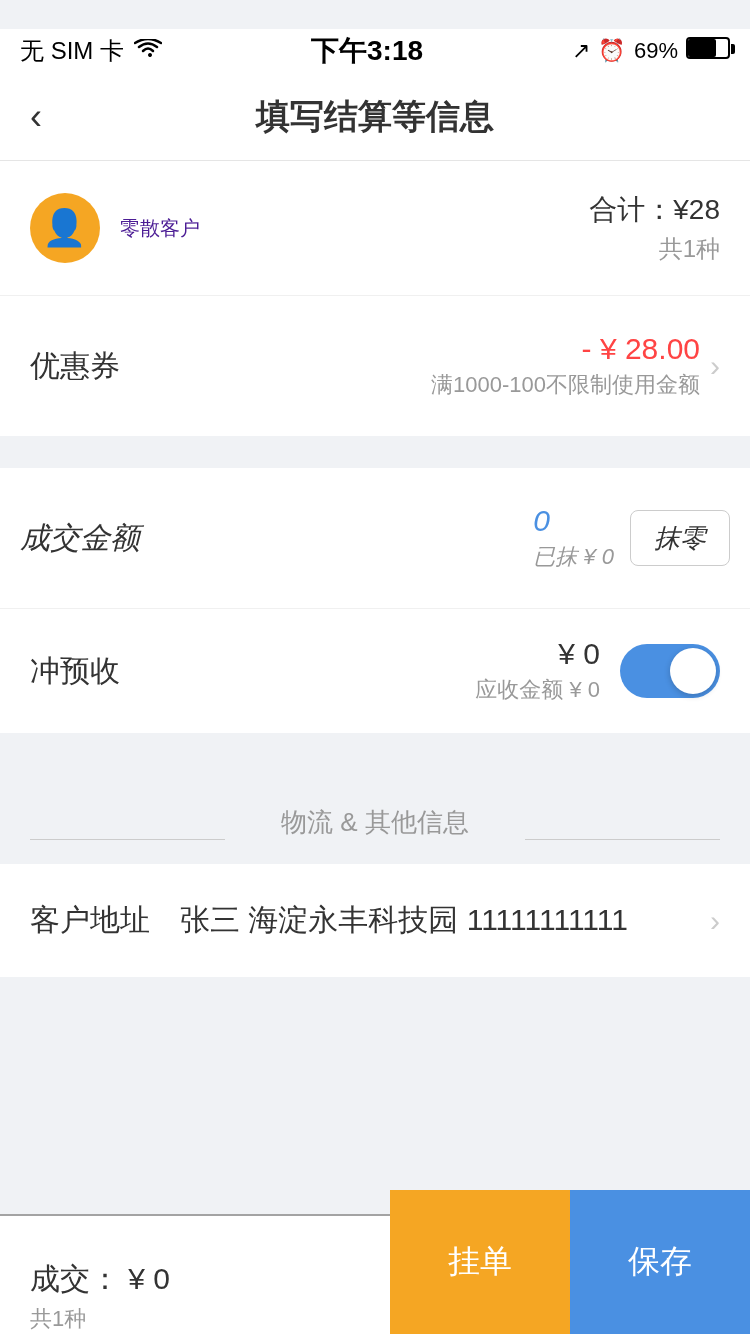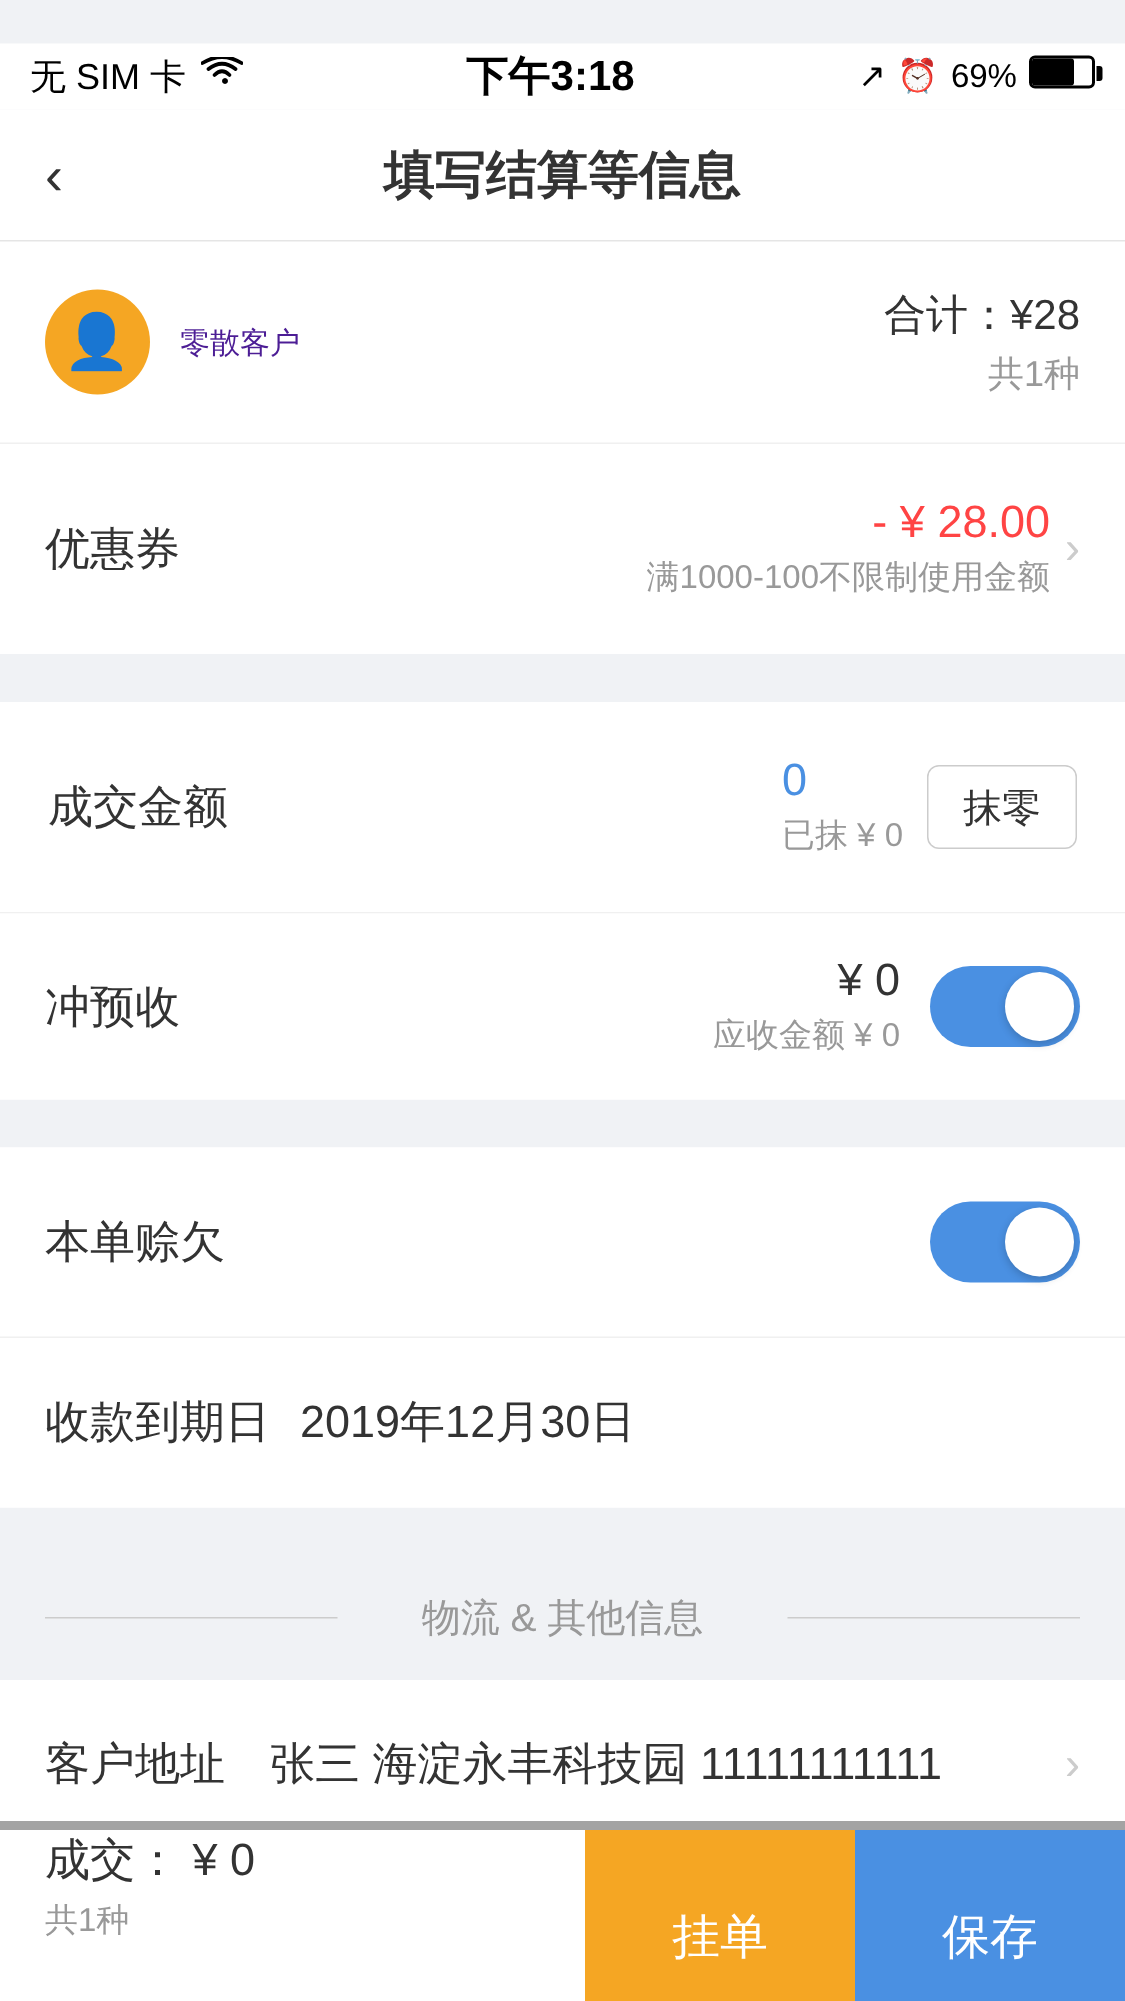--- a/index.html
+++ b/index.html
@@ -162,23 +162,24 @@
     .section-divider {
       height: 16px;
       background: #f0f2f5;
     }
 
     
     .row-item {
       display: flex;
       align-items: center;
       justify-content: space-between;
-      padding: 36px 32px;
+      padding: 36px 20px;
       background: #fff;
       border-bottom: 1px solid #f0f0f0;
+      font-style: italic;
     }
     .row-item:last-child {
       border-bottom: none;
     }
     .row-label {
       font-size: 30px;
       color: #333;
     }
     .row-right {
       display: flex;
@@ -289,21 +290,21 @@
     .duedate-value {
       font-size: 30px;
       color: #333;
     }
 
     
     .logistics-section {
       background: #f0f2f5;
       padding: 24px 30px;
       display: flex;
-      align-items: center;
+      align-items: flex-end;
       justify-content: center;
       gap: 36px;
     }
     .logistics-divider-line {
       flex: 1;
       height: 1px;
       background: #ccc;
     }
     .logistics-text {
       font-size: 26px;
@@ -333,22 +334,22 @@
 
     
     .bottom-bar {
       position: fixed;
       bottom: 0;
       left: 0;
       width: 750px;
       height: 120px;
       background: #fff;
       display: flex;
-      align-items: flex-start;
-      border-top: 6px solid #a3a3a3;
+      align-items: flex-end;
+      border-top: 2px solid #a3a3a3;
     }
     .bottom-summary {
       flex: 1;
       padding: 0 30px;
     }
     .bottom-summary-amount {
       font-size: 30px;
       color: #333;
     }
     .bottom-summary-count {
@@ -456,32 +457,20 @@
         </div>
         <div class="toggle-switch">
           <div class="toggle-knob"></div>
         </div>
       </div>
     </div>
   </div>
 
   <div class="section-divider"></div>
 
-  <div class="card">
-    <div class="debt-row">
-      <span class="debt-label">本单赊欠</span>
-      <div class="toggle-switch">
-        <div class="toggle-knob"></div>
-      </div>
-    </div>
-    <div class="duedate-row">
-      <span class="duedate-label">收款到期日</span>
-      <span class="duedate-value">2019年12月30日</span>
-    </div>
-  </div>
 
   <div class="section-divider"></div>
 
   <div class="logistics-section">
     <div class="logistics-divider-line"></div>
     <span class="logistics-text">物流 &amp; 其他信息</span>
     <div class="logistics-divider-line"></div>
   </div>
 
   <div class="card">

